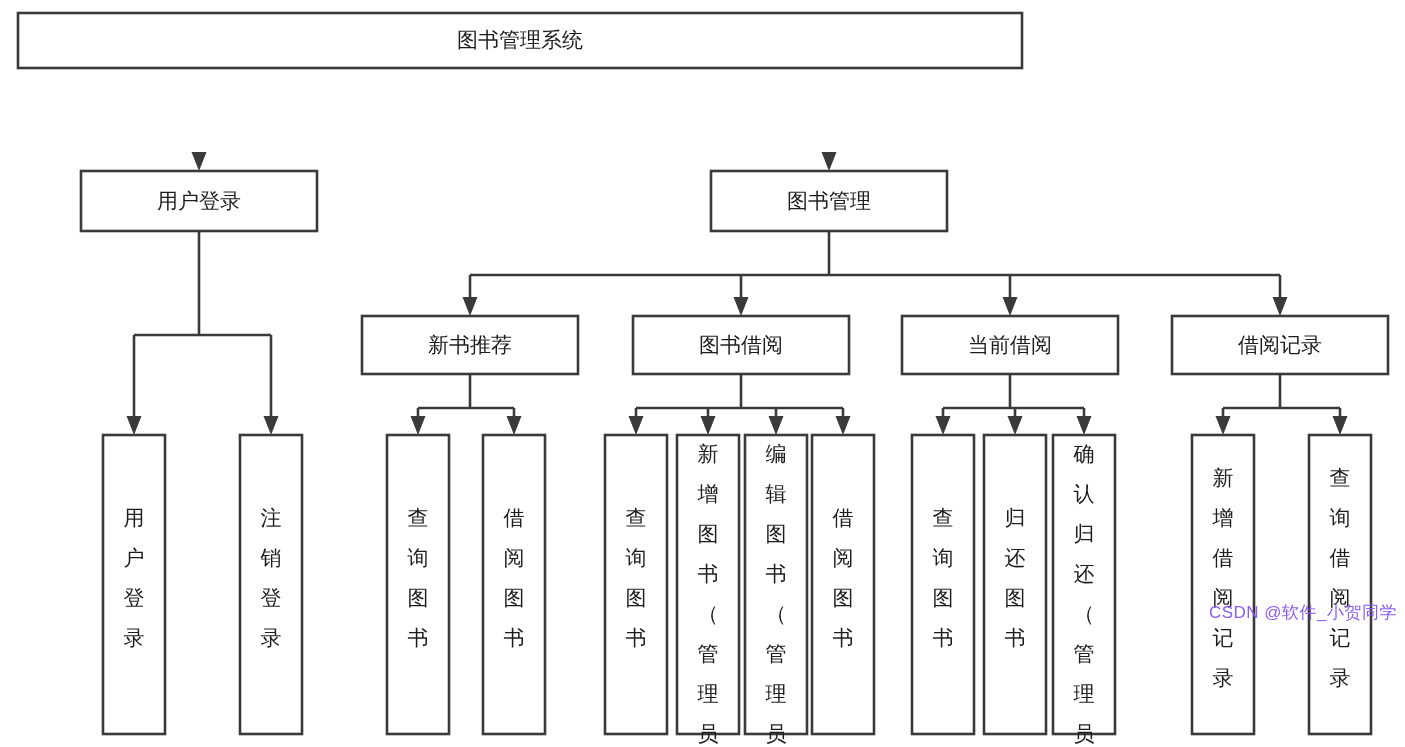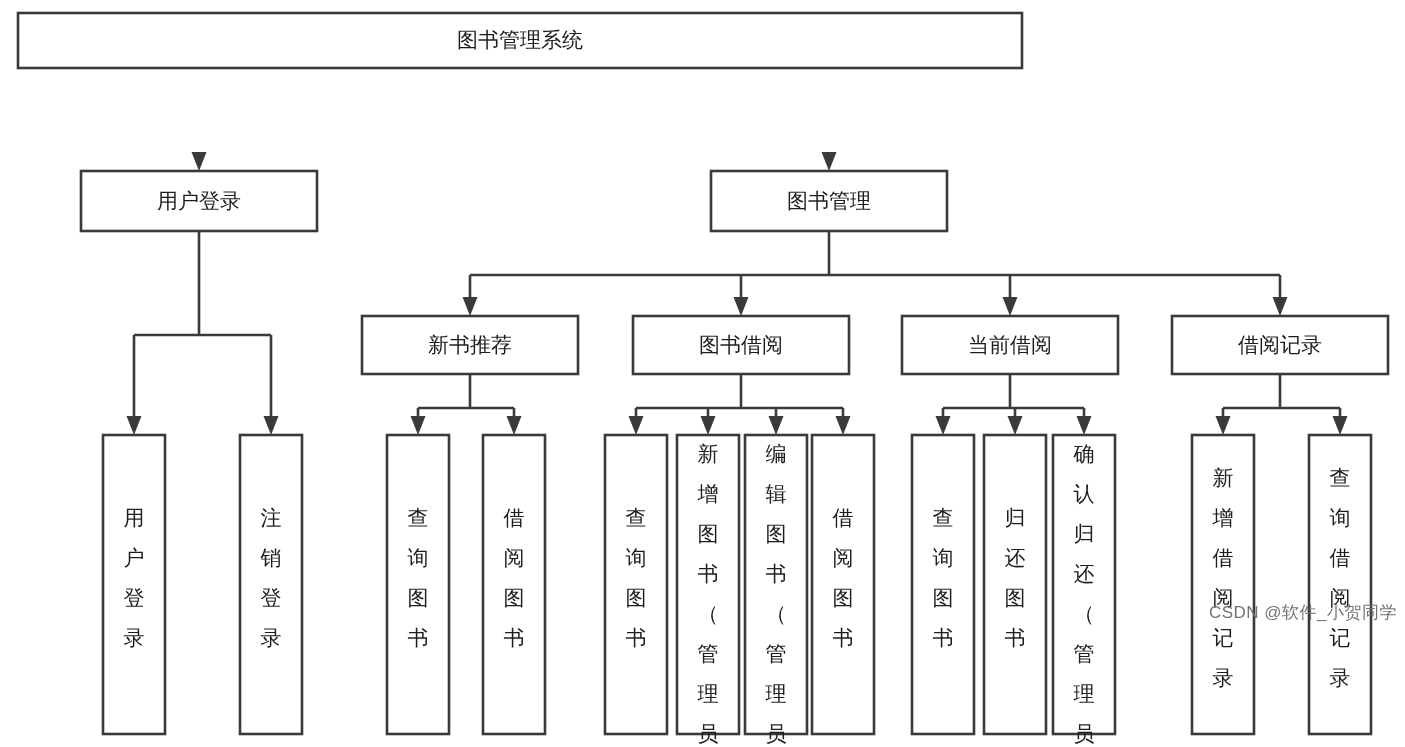--- a/index.html
+++ b/index.html
@@ -54,21 +54,21 @@
     font-size: 21px;
     fill: #1d1d1d;
     text-anchor: middle;
   }
   .watermark {
     position: absolute;
     right: 8px;
     bottom: 4px;
     font-family: "Liberation Sans", "DejaVu Sans", sans-serif;
     font-size: 17px;
-    color: #737373;
+    color: #8b5cf6;
     white-space: nowrap;
     letter-spacing: 0.5px;
   }
 </style>
 </head>
 <body>
 
 <div id="diagram-root">
   <svg class="flow" viewBox="0 0 1405 747">
     <g id="connector-layer">

